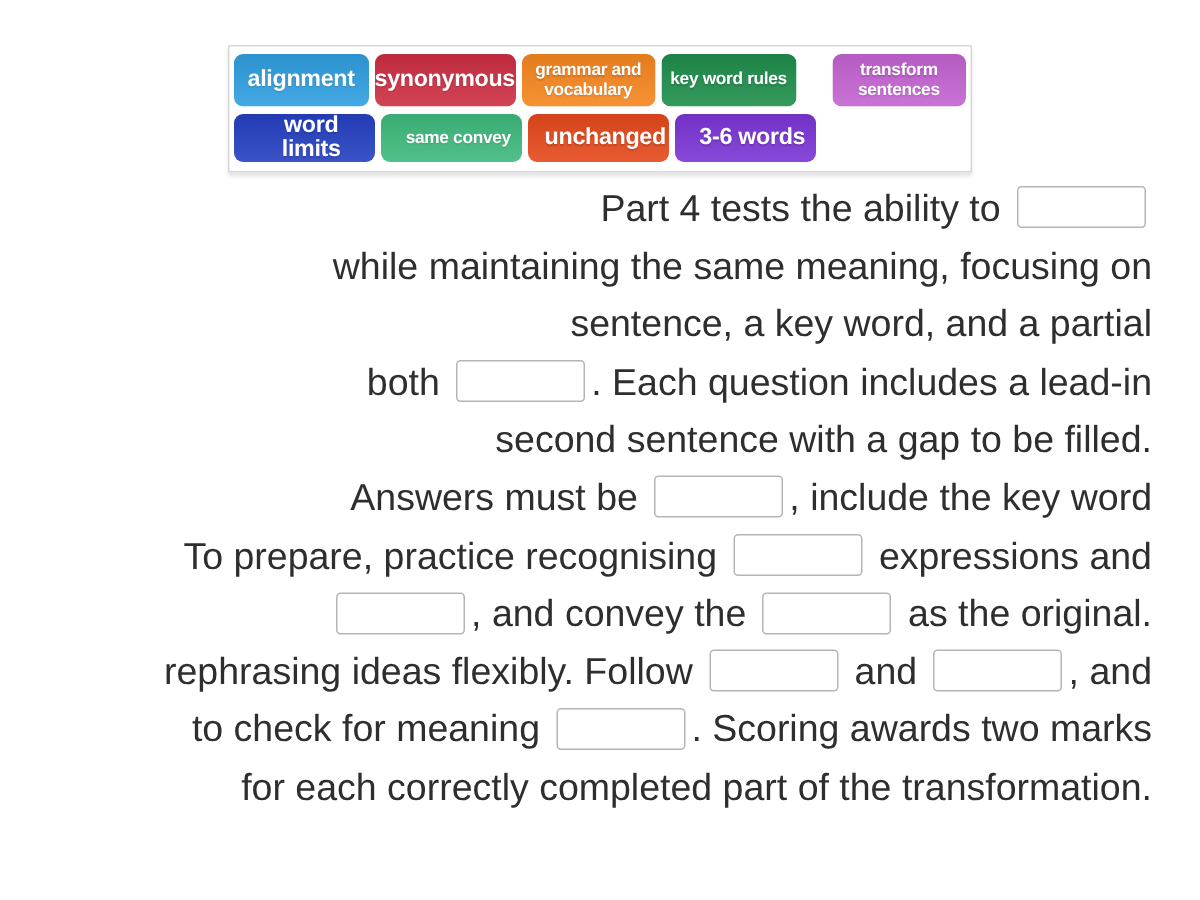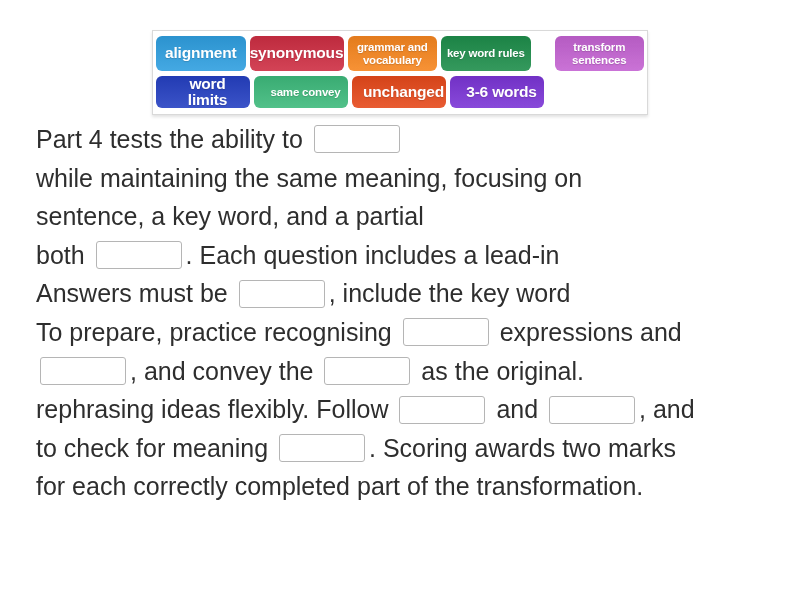--- a/index.html
+++ b/index.html
@@ -47,26 +47,27 @@
     text-shadow: 0 1px 1px rgba(0,0,0,0.15);
     user-select: none;
     padding: 1px 3px;
   }
   .chip-row:last-child .chip { height: 32px; padding-left: 12px; }
   .chip.chip-small { font-size: 11.5px; }
 
   
   .passage {
     position: absolute;
-    left: 36px;
+    left: 48px;
     top: 120px;
     width: 720px;
     font-size: 25px;
     line-height: 38.6px;
     color: #2e2e2e;
+    text-align: right;
   }
   .line { white-space: nowrap; height: 38.6px; }
   .blank {
     display: inline-block;
     width: 86px;
     height: 28px;
     background: #ffffff;
     border: 1px solid #b5b5b5;
     border-radius: 3px;
     vertical-align: middle;
@@ -91,19 +92,20 @@
       <div class="chip chip-small" style="background: linear-gradient(rgba(0, 0, 0, 0.08), rgba(255, 255, 255, 0.1)), rgb(62, 186, 124);">same convey</div>
       <div class="chip" style="background: linear-gradient(rgba(0, 0, 0, 0.08), rgba(255, 255, 255, 0.1)), rgb(230, 73, 27); text-align: right;">unchanged</div>
       <div class="chip" style="background: linear-gradient(rgba(0, 0, 0, 0.08), rgba(255, 255, 255, 0.1)), rgb(123, 53, 214);">3-6 words</div>
     </div>
   </div>
 <div class="passage" id="passage" style="color: rgb(46, 46, 46);">
     <div class="line"><span>Part 4 tests the ability to </span><span class="blank"></span></div>
     <div class="line"><span>while maintaining the same meaning, focusing on</span></div>
     <div class="line"><span>sentence, a key word, and a partial</span></div>
     <div class="line"><span>both </span><span class="blank"></span><span>. Each question includes a lead-in</span></div>
+    <div class="line"><span>second sentence with a gap to be filled.</span></div>
     <div class="line"><span>Answers must be </span><span class="blank"></span><span>, include the key word</span></div>
     <div class="line"><span>To prepare, practice recognising </span><span class="blank"></span><span> expressions and</span></div>
     <div class="line"><span class="blank"></span><span>, and convey the </span><span class="blank"></span><span> as the original.</span></div>
     <div class="line"><span>rephrasing ideas flexibly. Follow </span><span class="blank"></span><span> and </span><span class="blank"></span><span>, and</span></div>
     <div class="line"><span>to check for meaning </span><span class="blank"></span><span>. Scoring awards two marks</span></div>
     <div class="line"><span>for each correctly completed part of the transformation.</span></div>
   </div>
 
 </body></html>

